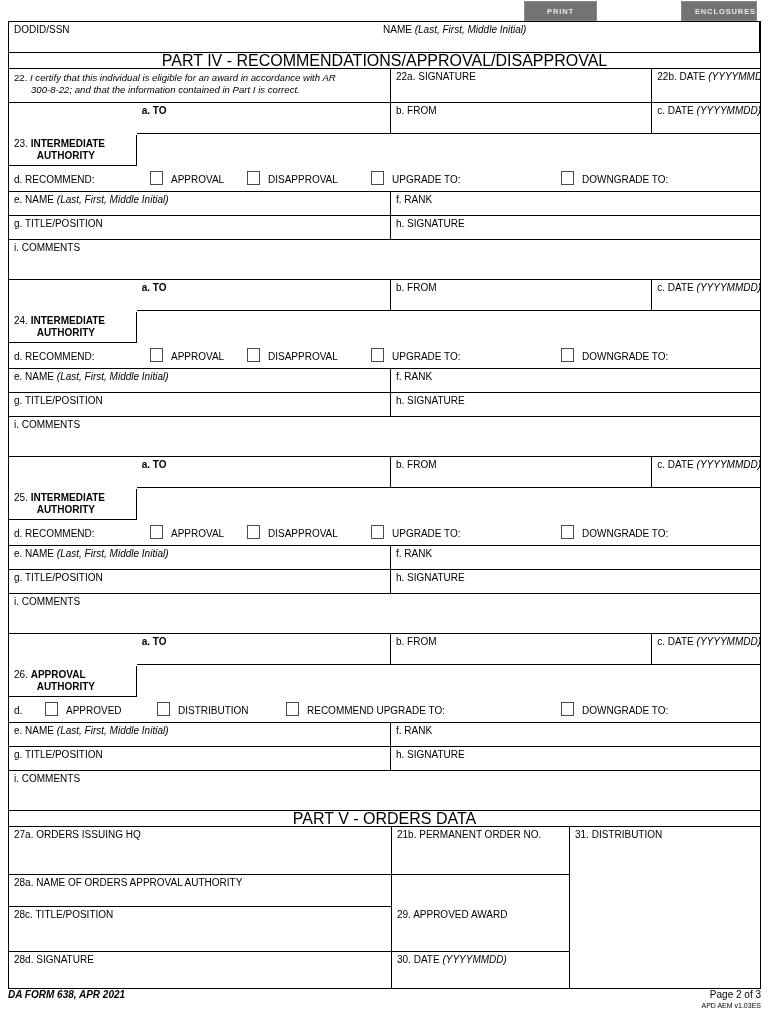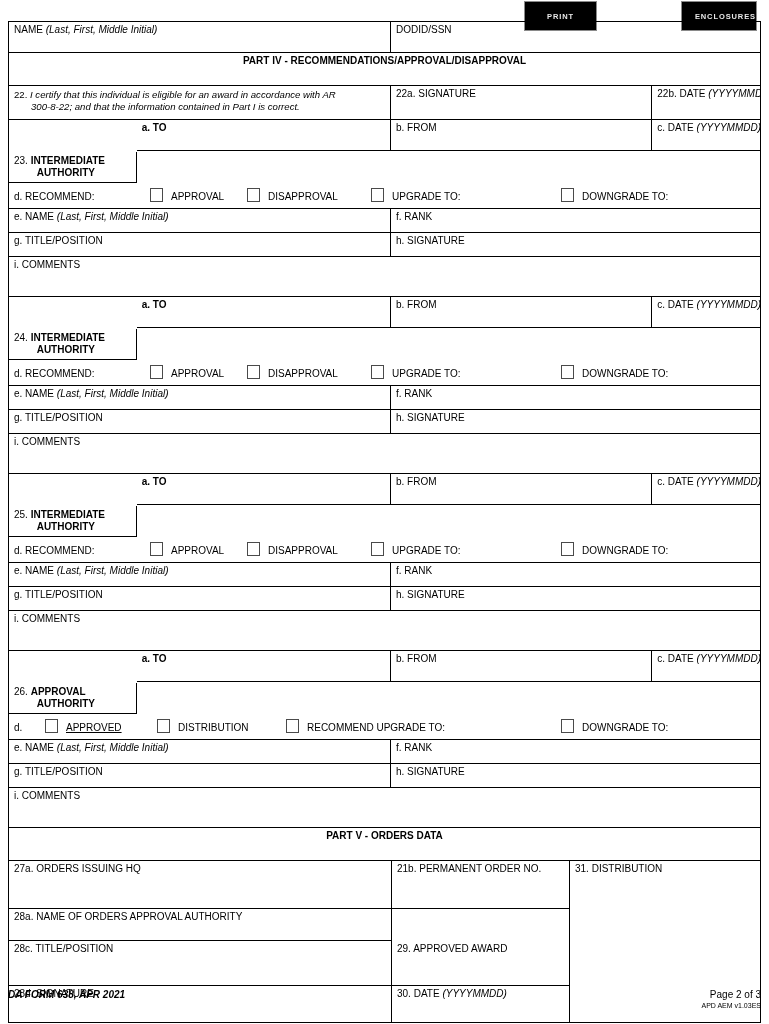--- a/index.html
+++ b/index.html
@@ -22,30 +22,30 @@
   }
 
   
   .topbar {
     position: relative;
     height: 20px;
   }
   .form-btn {
     position: absolute;
     top: 1px;
-    background: #000000;
+    background: #737373;
     color: #e8e8e8;
     border: 1px solid #8a8a8a;
     font-family: "Liberation Sans", sans-serif;
     font-size: 7.5px;
     font-weight: bold;
     letter-spacing: 0.9px;
     text-align: center;
     line-height: 13px;
-    height: 30px;
+    height: 20px;
     cursor: pointer;
     padding: 0;
   }
   .btn-print { left: 524px; width: 73px; }
   .btn-enclosures { left: 681px; width: 76px; text-align: right; }
 
   
   .form {
     position: absolute;
     left: 8px;
@@ -71,24 +71,24 @@
   .bb     { border-bottom: 1px solid #000; }
   .bb-th  { border-bottom: 1.6px solid #000; }
   .br     { border-right: 1px solid #000; }
 
   .lbl { white-space: nowrap; }
   .it { font-style: italic; }
 
   
   .part-banner {
     text-align: center;
-    font-weight: bold;
-    font-size: 10px;
+    font-weight: normal;
+    font-size: 16px;
     line-height: 13px;
-    padding: 1px 0 18px 0;
+    padding: 1px 0 1px 0;
     border-bottom: 1px solid #000;
   }
 
   
   .h-name { width: 383px; height: 31px; }
   .h-dodid { width: 370px; height: 31px; }
 
   
   .cert { width: 383px; height: 34px; padding-top: 3px; }
   .cert p { margin: 0; font-size: 9.6px; line-height: 12px; }
@@ -171,26 +171,26 @@
 <div class="page">
 
   <div class="topbar">
     <button class="form-btn btn-print">PRINT</button>
     <button class="form-btn btn-enclosures">ENCLOSURES</button>
   </div>
 
   <div class="form">
 
     <div class="row">
+      <div class="cell h-dodid bb-th">
+        <span class="lbl">DODID/SSN</span>
+      </div>
       <div class="cell h-name bb-th br">
         <span class="lbl"><span>NAME</span>
         <span class="it">(Last, First, Middle Initial)</span></span>
-      </div>
-      <div class="cell h-dodid bb-th">
-        <span class="lbl">DODID/SSN</span>
       </div>
     </div>
 
     <div class="part-banner">PART IV - RECOMMENDATIONS/APPROVAL/DISAPPROVAL</div>
 
     <div class="row">
       <div class="cell cert bb br">
         <p><span>22.</span>
            <span class="it">I certify that this individual is eligible for an award in accordance with AR</span></p>
         <p class="l2 it">300-8-22; and that the information contained in Part I is correct.</p>
@@ -383,21 +383,21 @@
       </div>
       <div class="cell a-date bb">
         <span class="lbl"><span>c. DATE</span>
         <span class="it">(YYYYMMDD)</span></span>
       </div>
     </div>
 
     <div class="row rec-row bb">
       <span class="rlbl" style="left:5px;">d.</span>
       <span class="chk" style="left:36px;"></span>
-      <span class="rlbl" style="left:57px;text-decoration:underline;">APPROVED</span>
+      <span class="rlbl" style="left:57px;">APPROVED</span>
       <span class="chk" style="left:148px;"></span>
       <span class="rlbl" style="left:169px;">DISTRIBUTION</span>
       <span class="chk" style="left:277px;"></span>
       <span class="rlbl" style="left:298px;">RECOMMEND UPGRADE TO:</span>
       <span class="chk" style="left:552px;"></span>
       <span class="rlbl" style="left:573px;">DOWNGRADE TO:</span>
     </div>
 
     <div class="row">
       <div class="cell n-left bb br">

